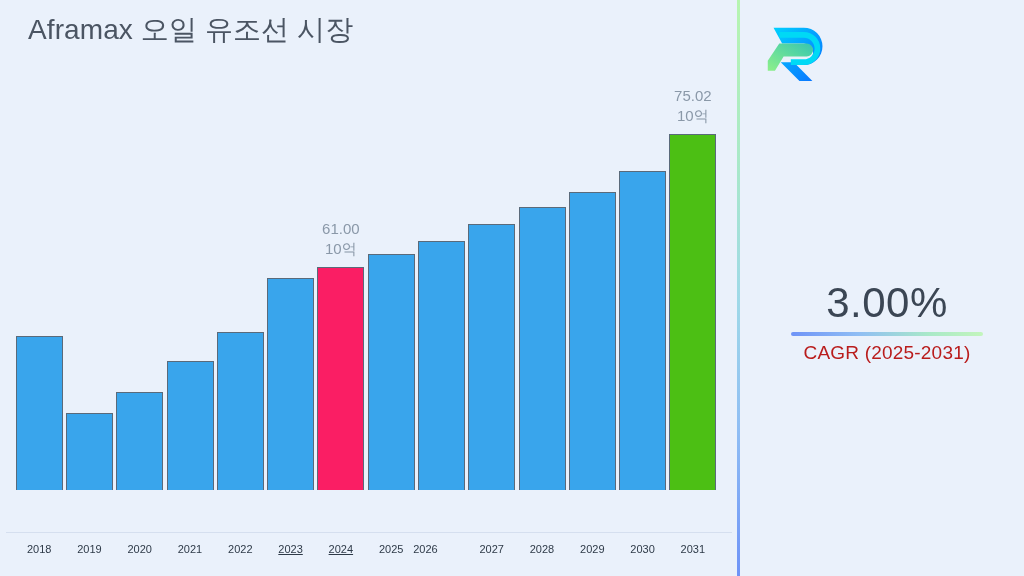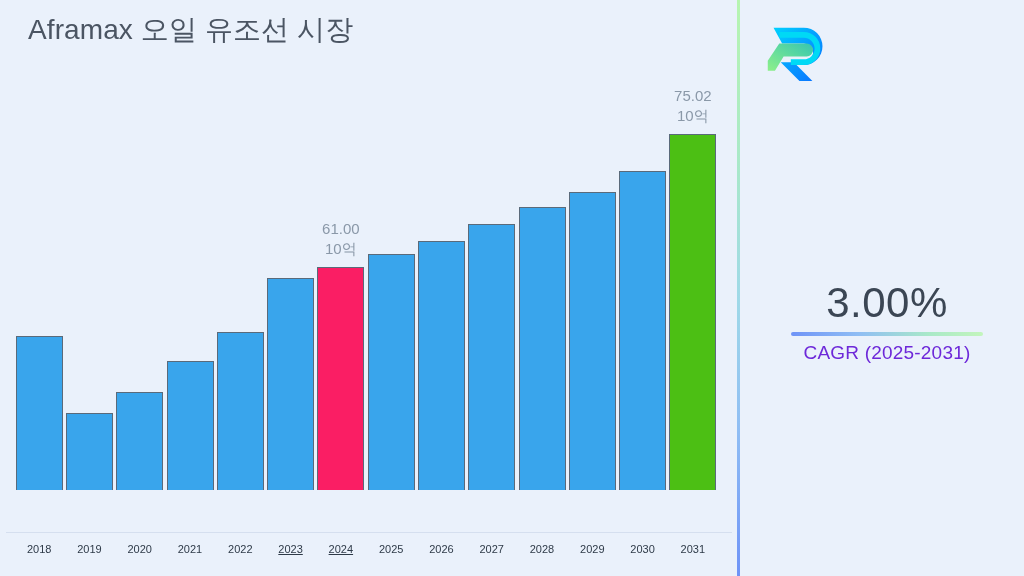--- a/index.html
+++ b/index.html
@@ -166,21 +166,21 @@
   #cagr-rule {
     margin: 6px auto 6px auto;
     width: 192px;
     height: 4px;
     border-radius: 2px;
     background: linear-gradient(to right, #6e93f7 0%, #8fbdf4 35%, #a9e9c8 72%, #c3f5bc 100%);
   }
 
   #cagr-caption {
     font-size: 19px;
-    color: #6d28d9;
+    color: #b91c1c;
     letter-spacing: 0.2px;
   }
 </style>
 </head>
 <body>
 
 <div id="stage">
 
   <div id="chart-panel">
 
@@ -221,21 +221,21 @@
           </div>
         </div>
         <div class="tick-label" style="left: 311.357px; width: 59px; text-decoration: underline;">2024</div>
         <div class="bar-slot" style="left: 367.643px; width: 47px;">
           <div class="bar blue" style="height: 236.005px;"></div>
         </div>
         <div class="tick-label" style="left: 361.643px; width: 59px;">2025</div>
         <div class="bar-slot" style="left: 417.929px; width: 47px;">
           <div class="bar blue" style="height: 249.001px;"></div>
         </div>
-        <div class="tick-label" style="left: 412px; width: 59px;">2026</div>
+        <div class="tick-label" style="left: 396px; width: 59px;">2026</div>
         <div class="bar-slot" style="left: 468.214px; width: 47px;">
           <div class="bar blue" style="height: 265.98px;"></div>
         </div>
         <div class="tick-label" style="left: 462.214px; width: 59px;">2027</div>
         <div class="bar-slot" style="left: 518.5px; width: 47px;">
           <div class="bar blue" style="height: 282.96px;"></div>
         </div>
         <div class="tick-label" style="left: 512.5px; width: 59px;">2028</div>
         <div class="bar-slot" style="left: 568.786px; width: 47px;">
           <div class="bar blue" style="height: 297.947px;"></div>

